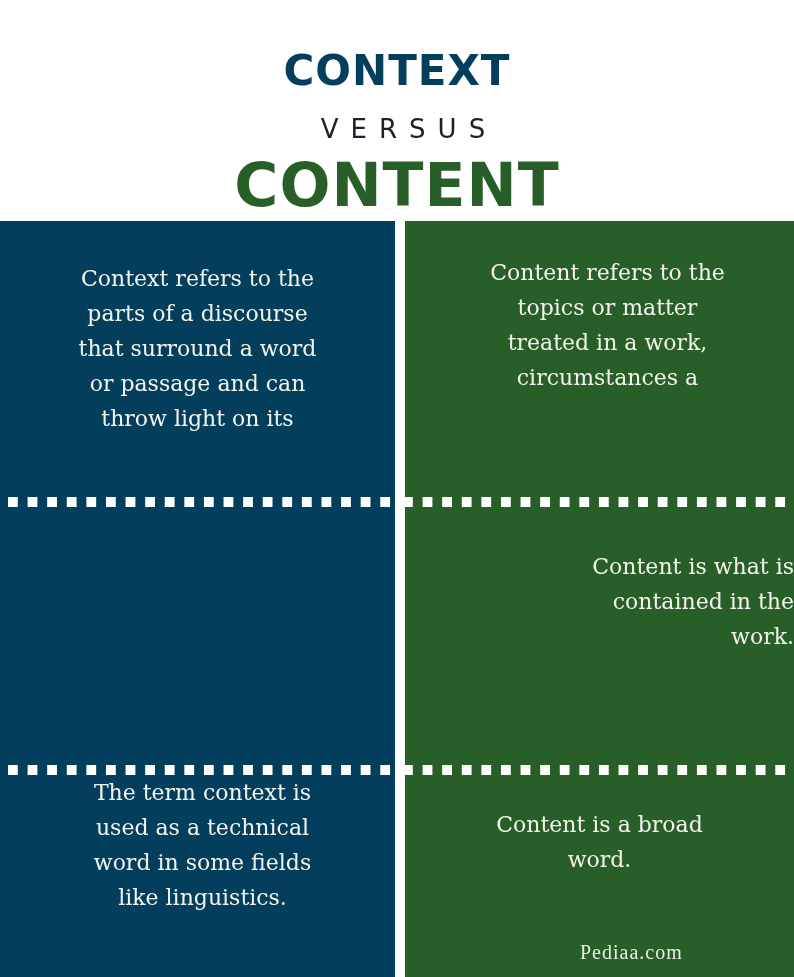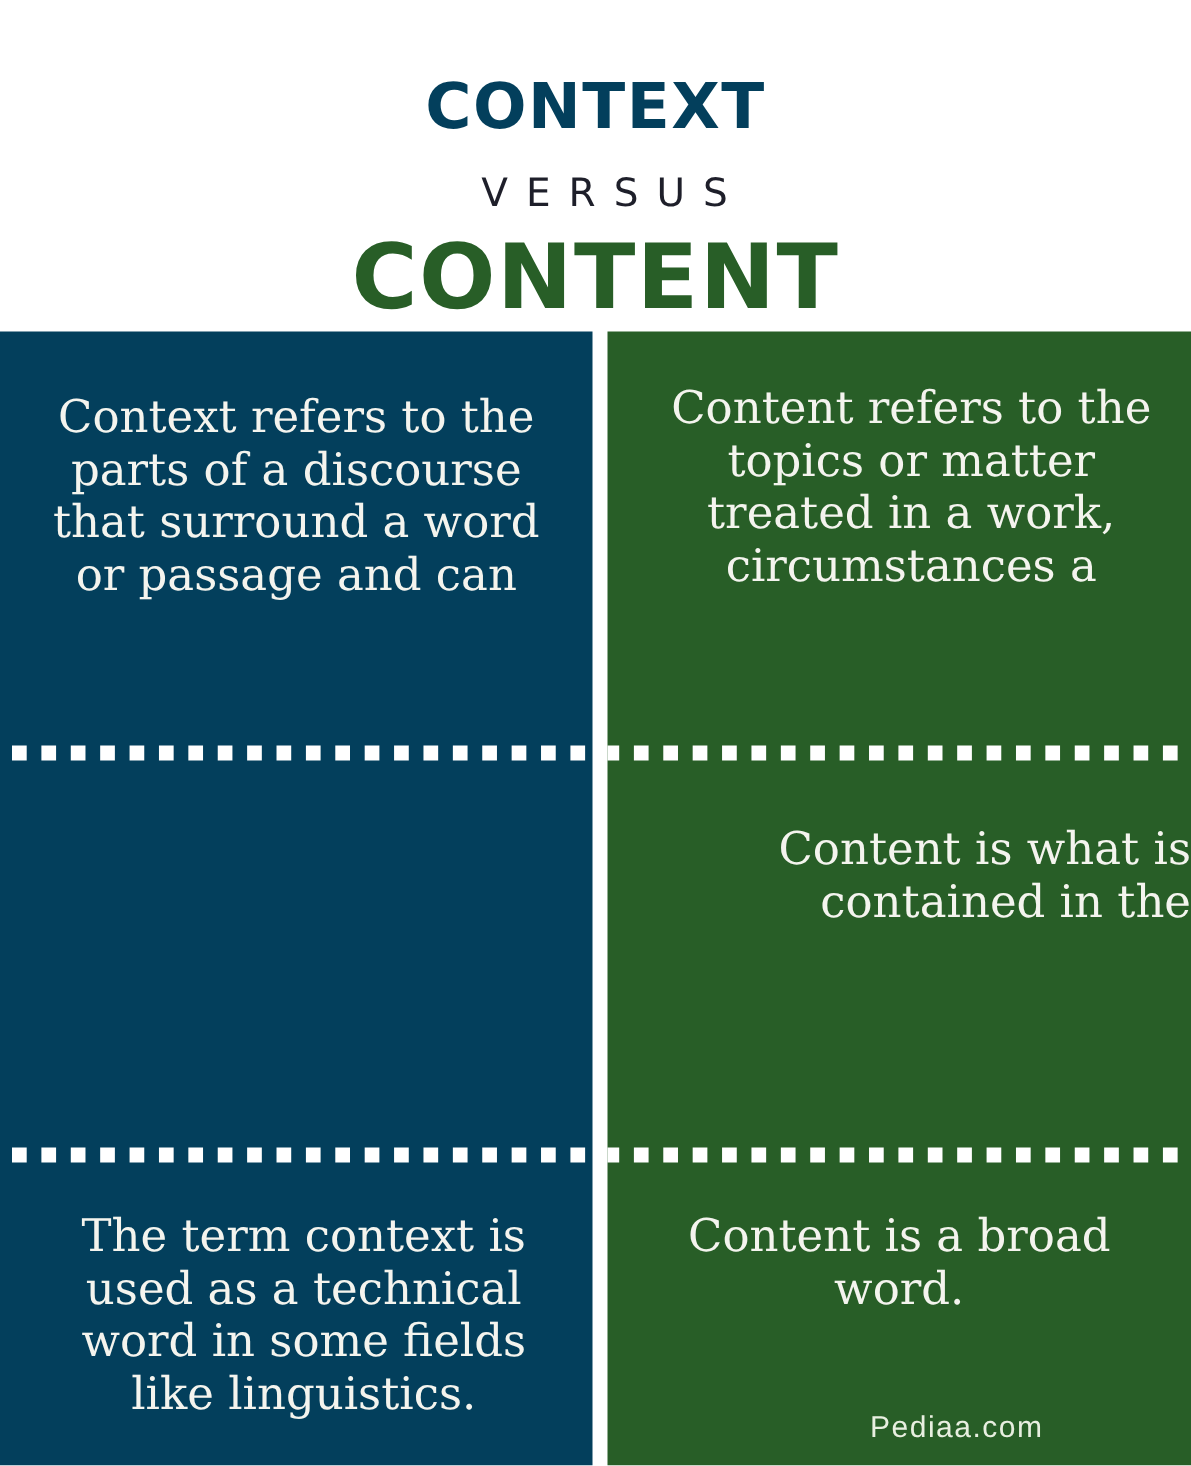--- a/index.html
+++ b/index.html
@@ -16,74 +16,76 @@
     .title-versus { top: 112px; font-size: 26px; color: #1e1f2a; letter-spacing: 12px; font-weight: normal; line-height: 34px; padding-left: 12px; }
     .title-content { top: 150px; font-size: 60px; color: #285e27; letter-spacing: 1px; line-height: 70px; }
 
     .panel { position: absolute; top: 221px; height: 756px; }
     .panel-left { left: 0; width: 395px; background: #033f5c; }
     .panel-right { left: 405px; width: 389px; background: #285e27; }
 
     .cell {
       position: absolute; left: 0; right: 0;
       text-align: center; color: #f4f4ee;
-      font-size: 30px; line-height: 35px;
+      font-size: 22px; line-height: 35px;
     }
     .cell .line { display: block; white-space: nowrap; }
 
     .divider {
       position: absolute; left: 0; right: 0; height: 10px;
       background-image: linear-gradient(to right, #ffffff 0, #ffffff 10px, transparent 10px);
       background-size: 19.6px 10px;
       background-repeat: repeat-x;
     }
     .panel-left .divider { background-position: 8px 0; }
     .panel-right .divider { background-position: -2px 0; }
 
     .brand {
       position: absolute; left: 580px; top: 941px;
-      font-family: Liberation Sans, sans-serif; font-size: 20px;
+      font-family: Liberation Serif, serif; font-size: 20px;
       color: #e8efe0; letter-spacing: 1px;
     }
   </style>
 </head>
 <body>
 
 <div class="title title-context">CONTEXT</div>
 <div class="title title-versus">VERSUS</div>
 <div class="title title-content">CONTENT</div>
 
 <div class="panel panel-left">
   <div class="cell" style="top:40px;">
     <span class="line">Context refers to the</span>
     <span class="line">parts of a discourse</span>
     <span class="line">that surround a word</span>
     <span class="line">or passage and can</span>
+    <span class="line">throw light on its</span>
   </div>
   <div class="divider" style="top:276px;"></div>
   <div class="divider" style="top:544px;"></div>
-  <div class="cell" style="top:586px;margin-left:10px;">
+  <div class="cell" style="top:554px;margin-left:10px;">
     <span class="line">The term context is</span>
     <span class="line">used as a technical</span>
     <span class="line">word in some fields</span>
     <span class="line">like linguistics.</span>
   </div>
 </div>
 
 <div class="panel panel-right">
   <div class="cell" style="top:34px;margin-left:16px;">
     <span class="line">Content refers to the</span>
     <span class="line">topics or matter</span>
     <span class="line">treated in a work,</span>
     <span class="line">circumstances a</span>
   </div>
   <div class="divider" style="top:276px;"></div>
   <div class="cell" style="top:328px;text-align:right;">
     <span class="line">Content is what is</span>
     <span class="line">contained in the</span>
+    <span class="line">work.</span>
   </div>
   <div class="divider" style="top:544px;"></div>
   <div class="cell" style="top:586px;">
     <span class="line">Content is a broad</span>
     <span class="line">word.</span>
   </div>
 </div>
 
 <div class="brand">Pediaa.com</div>
 

